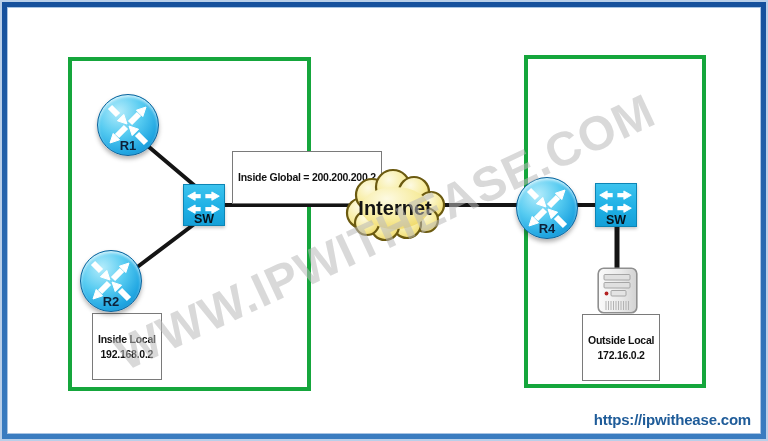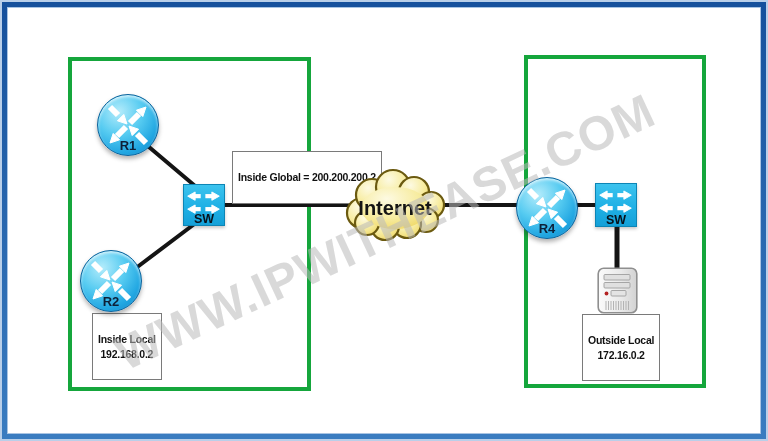--- a/index.html
+++ b/index.html
@@ -225,17 +225,18 @@
         <line x1="21.5" y1="34" x2="21.5" y2="43"></line>
       <line x1="24" y1="34" x2="24" y2="43"></line>
         <line x1="26.5" y1="34" x2="26.5" y2="43"></line>
       <line x1="29" y1="34" x2="29" y2="43"></line>
         <line x1="31.5" y1="34" x2="31.5" y2="43"></line>
     </g>
   </svg>
 
   <div class="watermark">WWW.IPWITHEASE.COM</div>
 
+  <div class="footer-url">https://ipwithease.com</div>
 
   <div class="frame-light"></div>
   <div class="frame-main"></div>
   <div class="frame-inner"></div>
 </div>
 
 </body></html>

